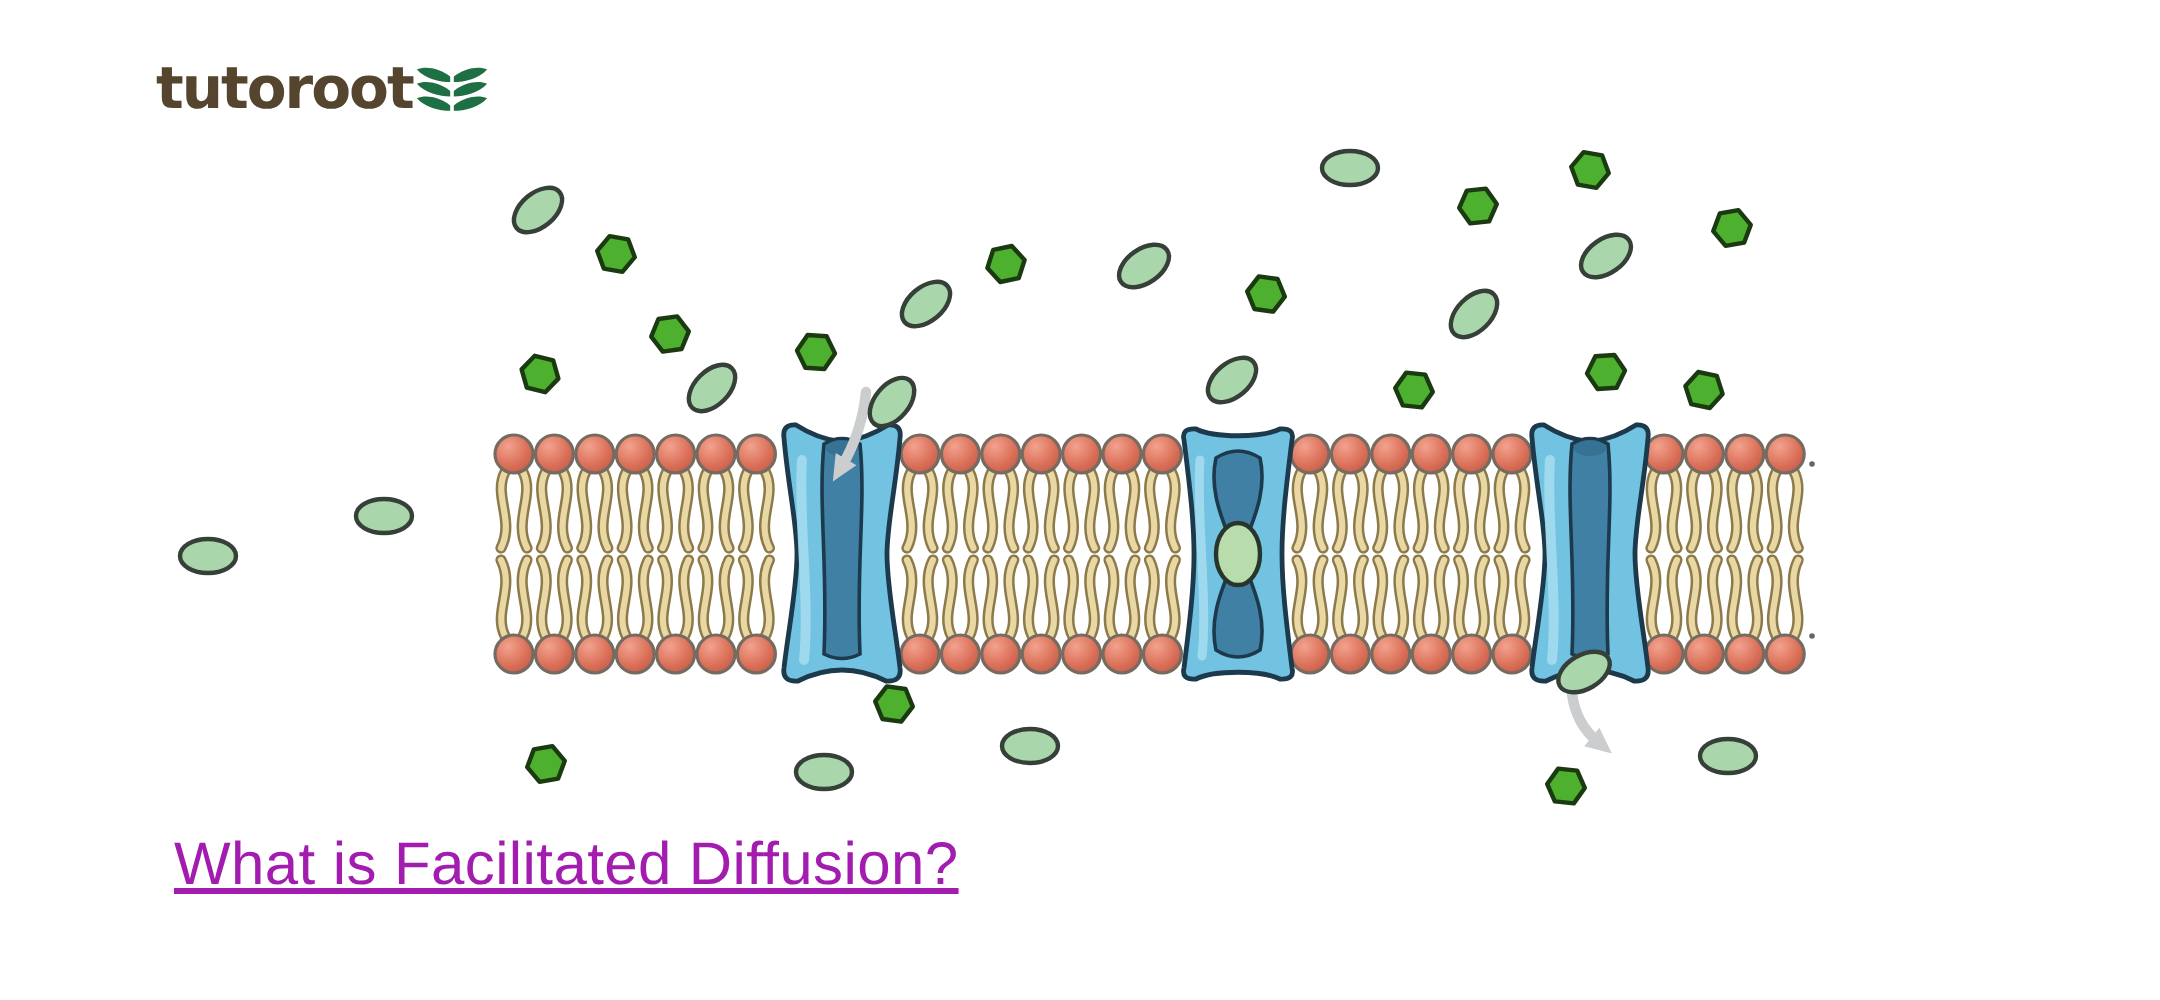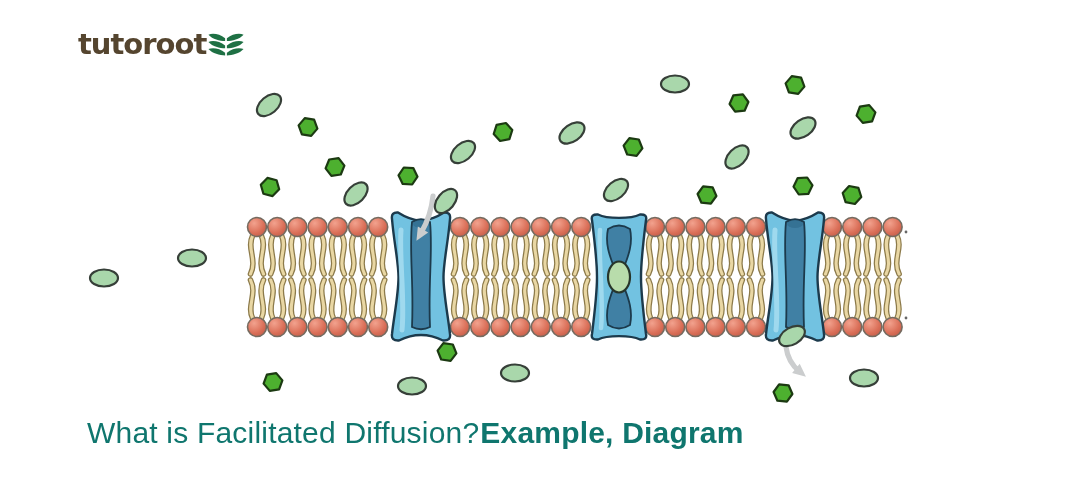--- a/index.html
+++ b/index.html
@@ -9,22 +9,22 @@
   .logo{position:absolute;left:78px;top:30px;}
   .logo-row{display:flex;align-items:flex-start;}
   .brand{font-family:"DejaVu Sans",sans-serif;font-size:29px;font-weight:600;
          color:#55452f;letter-spacing:-1px;line-height:1;}
   .logo-book{margin-left:2px;margin-top:2px;}
   .tagline{font-family:"Liberation Serif",serif;font-size:15.5px;color:#1e5a38;
            margin-top:1px;margin-left:9px;letter-spacing:.2px;}
   
   .diagram{position:absolute;left:0;top:0;}
   
-  .title{position:absolute;left:87px;top:416px;font-size:30px;color:#0f766e;
-         display:flex;gap:1px;white-space:nowrap;letter-spacing:.2px;}
+  .title{position:absolute;left:87px;top:416px;font-size:30px;color:#a21caf;
+         display:flex;gap:23px;white-space:nowrap;letter-spacing:.2px;text-decoration:underline;}
   .title .q{font-weight:400;}
   .title .hl{font-weight:700;}
   .site-url{position:absolute;left:845px;top:428px;font-size:19px;color:#2d2d35;
             letter-spacing:.6px;font-family:"DejaVu Sans",sans-serif;}
 </style>
 </head>
 <body>
 
 <div class="canvas">
 
@@ -357,16 +357,15 @@
           <path d="M21,7 C27,2 35,1 39.5,3 C35,8 27,10 21,10 Z"></path>
           <path d="M21,15 C27,10 35,9 39.5,11 C35,16 27,18 21,18 Z"></path>
           <path d="M21,23 C27,18 35,17 39.5,19 C35,24 27,26 21,26 Z"></path>
         </g>
       </svg>
     </div>
   </div>
 
   <div class="title">
     <span class="q">What is Facilitated Diffusion?</span>
-    <span class="hl">Example, Diagram</span>
   </div>
 
 </div>
 
 </body></html>

